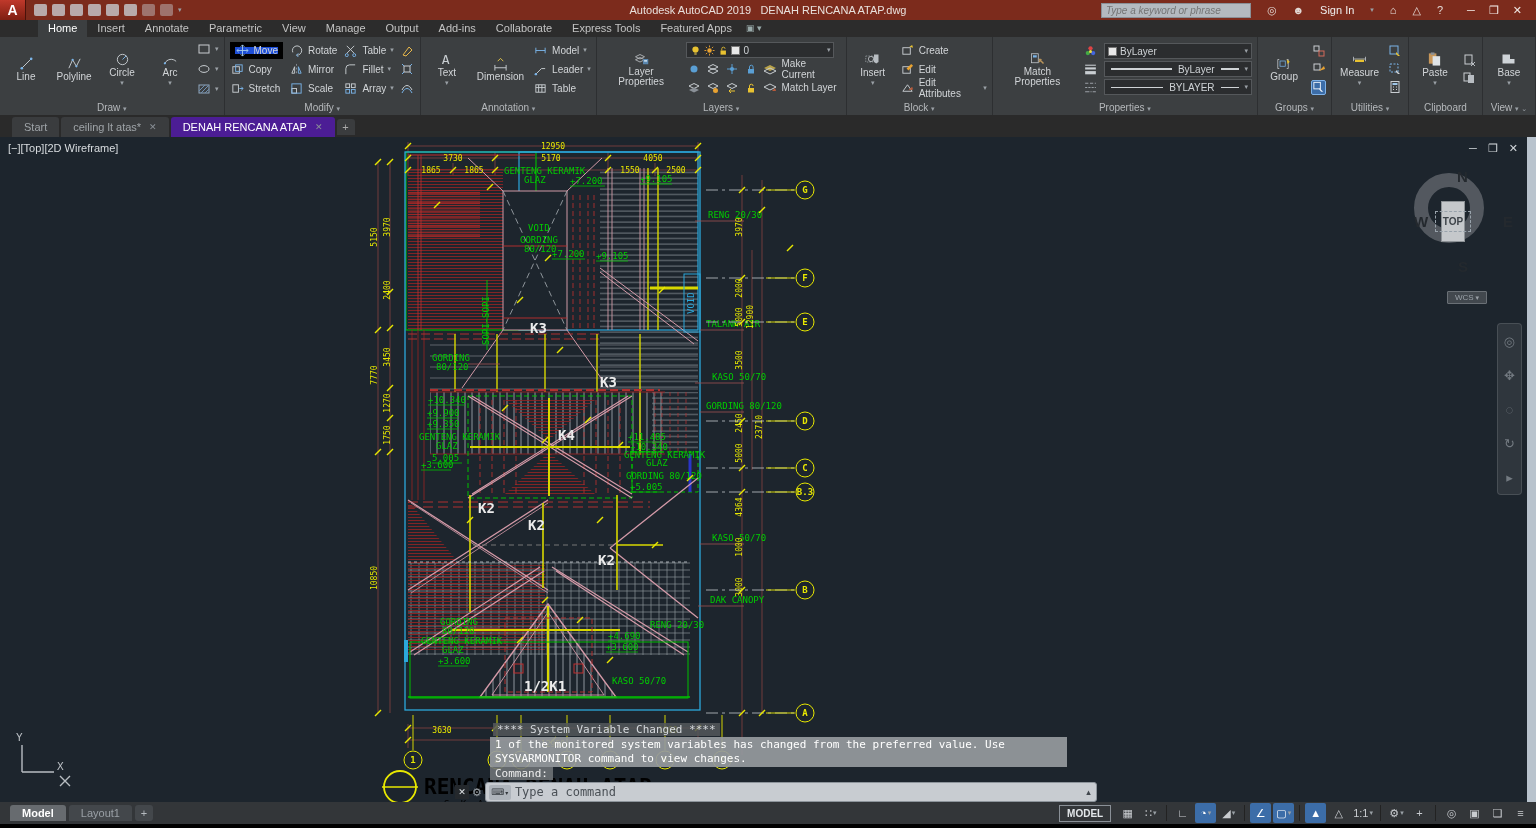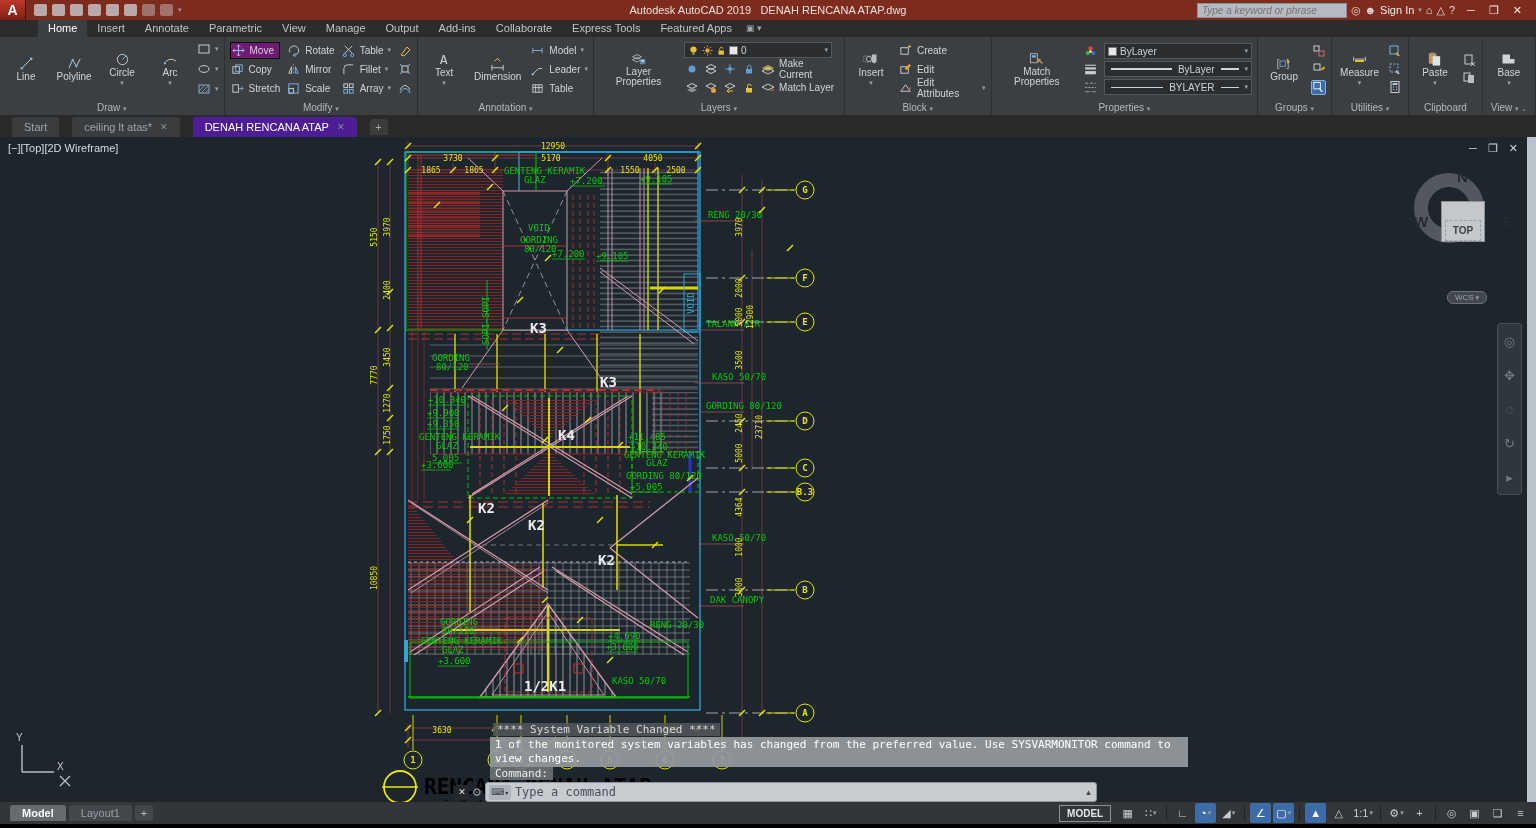--- a/index.html
+++ b/index.html
@@ -4,77 +4,77 @@
 <style>
   *{box-sizing:border-box;margin:0;padding:0}
   body{width:1536px;height:828px;background:#000;font-family:"Liberation Sans",sans-serif;overflow:hidden;position:relative;color:#ddd}
   
   .titlebar{height:20px;background:#7c2b1c;display:flex;align-items:center;position:relative;font-size:11px}
   .alogo{width:26px;height:20px;background:linear-gradient(#c0392b,#7e1f12);color:#fff;font-weight:bold;font-size:14px;display:flex;align-items:center;justify-content:center;border-right:1px solid #4a120a}
   .qat{display:flex;align-items:center;gap:5px;padding:0 8px}
   .qicon{width:13px;height:12px;background:#c7cbd0;border-radius:2px;opacity:.8}
   .qicon.dim{opacity:.45}
   .tb-title{position:absolute;left:0;right:0;text-align:center;color:#e8e0dc;font-size:11px;pointer-events:none}
-  .tb-right{margin-left:auto;display:flex;align-items:center;gap:4px;padding-right:6px;z-index:2}
+  .tb-right{margin-left:auto;display:flex;align-items:center;gap:16px;padding-right:6px;z-index:2}
   .tb-search{width:150px;height:15px;background:#b4bac0;border:1px solid #8a9097;font-style:italic;font-size:10px;color:#41474d;padding:0 4px;font-family:"Liberation Sans",sans-serif}
   .tbico{color:#e3dad6;font-size:11px;line-height:1}
   .winbtn{display:flex;gap:14px;padding:0 8px;color:#f0e8e4;font-size:11px}
   
   .rtabs{height:17px;background:#2c2c2c;display:flex;font-size:11px;color:#c3c3c3;align-items:stretch;padding-left:38px}
   .rtab{padding:0 10px;line-height:17px;cursor:pointer}
   .rtab.active{background:#3c3f41;color:#fff}
   .rtab-extra{margin-left:4px;color:#9aa;line-height:17px;font-size:9px}
   
   .ribbon{height:78px;background:#3c3f41;display:flex;color:#d2d5d8}
   .panel{border-right:1px solid #2d2f31;display:flex;flex-direction:column}
   .pbody{flex:1;display:flex;align-items:stretch;padding:2px 5px;gap:6px}
   .plabel{height:14px;font-size:10px;color:#b5b8bb;text-align:center;line-height:14px}
   .plabel .dd{font-size:7px;color:#9aa0a6}
   .bigbtn{display:flex;flex-direction:column;align-items:center;justify-content:center;min-width:42px;font-size:10px;gap:1px;cursor:pointer;padding:1px 2px;border:1px solid transparent}
   .bigbtn .cap{text-align:center;line-height:10px}
   .scol{display:flex;flex-direction:column;justify-content:center;gap:2px}
   .srow{display:flex;align-items:center;gap:4px;height:17px;font-size:10px;cursor:pointer}
-  .srow.sel{background:#701a75;border:1px solid #000000}
+  .srow.sel{background:#1d4ed8;border:5px solid #000000}
   .icol{display:flex;flex-direction:column;justify-content:center;gap:3px;align-items:center}
   .mico{display:inline-flex;width:15px;height:15px;align-items:center;justify-content:center;flex:none}
   .dd{font-size:7px;color:#9aa0a6}
   .combo{display:flex;align-items:center;gap:3px;background:#2b2d2f;border:1px solid #55585b;height:16px;padding:0 3px;font-size:10px;color:#cfd3d6;width:148px}
   .combo .grow{flex:1}
   .swatch{width:9px;height:9px;background:#e8e8e8;border:1px solid #777;flex:none}
   .lwline{flex:1;height:2px;background:#cfd3d6;margin:0 3px}
   .mini-sel{background:#3c6da8;border:1px solid #7fb2e8;border-radius:2px}
   
-  .ftabs{height:22px;background:#2a2a2a;display:flex;align-items:flex-end;padding-left:12px;gap:13px;font-size:11px}
+  .ftabs{height:22px;background:#2a2a2a;display:flex;align-items:flex-end;padding-left:12px;gap:2px;font-size:11px}
   .ftab{height:20px;display:flex;align-items:center;gap:8px;padding:0 12px;background:#3a3c3e;color:#9fa4a8;border-radius:3px 3px 0 0;cursor:pointer}
   .ftab.active{background:#4c1d95;color:#fff}
   .ftab .x{font-size:9px;color:#8a9097}
   .ftab-plus{width:18px;height:16px;background:#3a3c3e;border-radius:3px 3px 0 0;color:#aaa;display:flex;align-items:center;justify-content:center;margin-bottom:2px;cursor:pointer}
   
   .canvas{position:relative;height:665px;background:#1d252d;overflow:hidden}
   .vplabel{position:absolute;left:8px;top:5px;font-size:11px;color:#d8dcdf;z-index:3}
   .dwinbtn{position:absolute;right:18px;top:5px;color:#d2d6da;font-size:11px;display:flex;gap:11px;z-index:3}
   svg text{font-family:"DejaVu Sans Mono",monospace}
   .tg{fill:#00cc00;font-size:9px}
   .tw{fill:#ececec;font-size:14px;font-weight:bold}
   .ty{fill:#e8e800;font-size:8px;text-anchor:middle}
   .tc{fill:#2ba8dc;font-size:9px}
   .bubt{fill:#e8e800;font-weight:bold;text-anchor:middle;font-size:9px}
   
   .vcube{position:absolute;left:1413px;top:35px;width:100px;height:100px;z-index:3}
   .vring{position:absolute;left:1px;top:1px;width:70px;height:70px;border:14px solid rgba(128,132,137,.55);border-radius:50%}
   .vl{position:absolute;font-weight:bold;font-size:15px;color:#24292e}
-  .vtop{position:absolute;left:28px;top:29px;width:44px;height:41px;background:#c5c8cb;border:1px solid #8d9296;display:flex;align-items:flex-end;justify-content:center}
+  .vtop{position:absolute;left:28px;top:29px;width:24px;height:41px;background:#c5c8cb;border:1px solid #8d9296;display:flex;align-items:center;justify-content:center}
   .vtop-in{border:1px dashed #98a2ab;padding:4px 7px;font-size:10px;font-weight:bold;color:#3d4349}
-  .wcs{position:absolute;left:1447px;top:154px;width:40px;height:13px;background:#42484e;border:1px solid #6a7076;border-radius:6px;color:#9aa1a8;font-size:8px;display:flex;align-items:center;justify-content:center;gap:2px;z-index:3}
+  .wcs{position:absolute;left:1447px;top:154px;width:40px;height:13px;background:#42484e;border:1px solid #6a7076;border-radius:1px;color:#9aa1a8;font-size:8px;display:flex;align-items:center;justify-content:center;gap:2px;z-index:3}
   
   .navbar{position:absolute;left:1497px;top:186px;width:25px;height:172px;background:rgba(66,72,78,.5);border:1px solid rgba(120,126,132,.35);border-radius:4px;display:flex;flex-direction:column;align-items:center;justify-content:space-around;color:#737a81;font-size:13px;z-index:3}
   .scrollv{position:absolute;right:0;top:0;width:9px;height:665px;background:#b9c3cd;z-index:4}
   
   .tt1{position:absolute;left:493px;top:586px;background:rgba(84,88,92,.85);color:#d6dade;font-family:"DejaVu Sans Mono",monospace;font-size:11px;padding:0 4px;z-index:5;white-space:pre}
-  .ttb{position:absolute;left:490px;top:600px;width:698px;background:rgba(150,154,158,.92);color:#fff;font-family:"DejaVu Sans Mono",monospace;font-size:11px;line-height:14px;padding:1px 5px;z-index:5}
+  .ttb{position:absolute;left:490px;top:600px;width:577px;background:rgba(150,154,158,.92);color:#fff;font-family:"DejaVu Sans Mono",monospace;font-size:11px;line-height:14px;padding:1px 5px;z-index:5}
   .cmdlbl{position:absolute;left:490px;top:630px;background:rgba(110,114,118,.9);color:#eee;font-family:"DejaVu Sans Mono",monospace;font-size:11px;padding:0 5px;z-index:5}
   .cmdrow{position:absolute;left:455px;top:645px;height:20px;display:flex;align-items:center;gap:3px;z-index:6}
   .cmdx{width:14px;height:14px;background:#24282c;color:#dfe3e6;font-size:9px;display:flex;align-items:center;justify-content:center}
   .cmdw{color:#9aa0a6;font-size:11px}
   .cmdbar{width:612px;height:20px;background:#c8ccd1;border:1px solid #8d949b;border-radius:3px;display:flex;align-items:center;padding:0 3px;gap:4px}
   .cmdchip{width:22px;height:15px;background:#aeb4bb;border-radius:2px;color:#32373c;font-size:9px;display:flex;align-items:center;justify-content:center;gap:1px}
   .cmdinput{flex:1;background:transparent;border:none;outline:none;font-family:"DejaVu Sans Mono",monospace;font-size:12px;color:#41474d}
   .cmdinput::placeholder{color:#4a5056}
   .cmdup{color:#41474d;font-size:9px;padding-right:2px}
   

